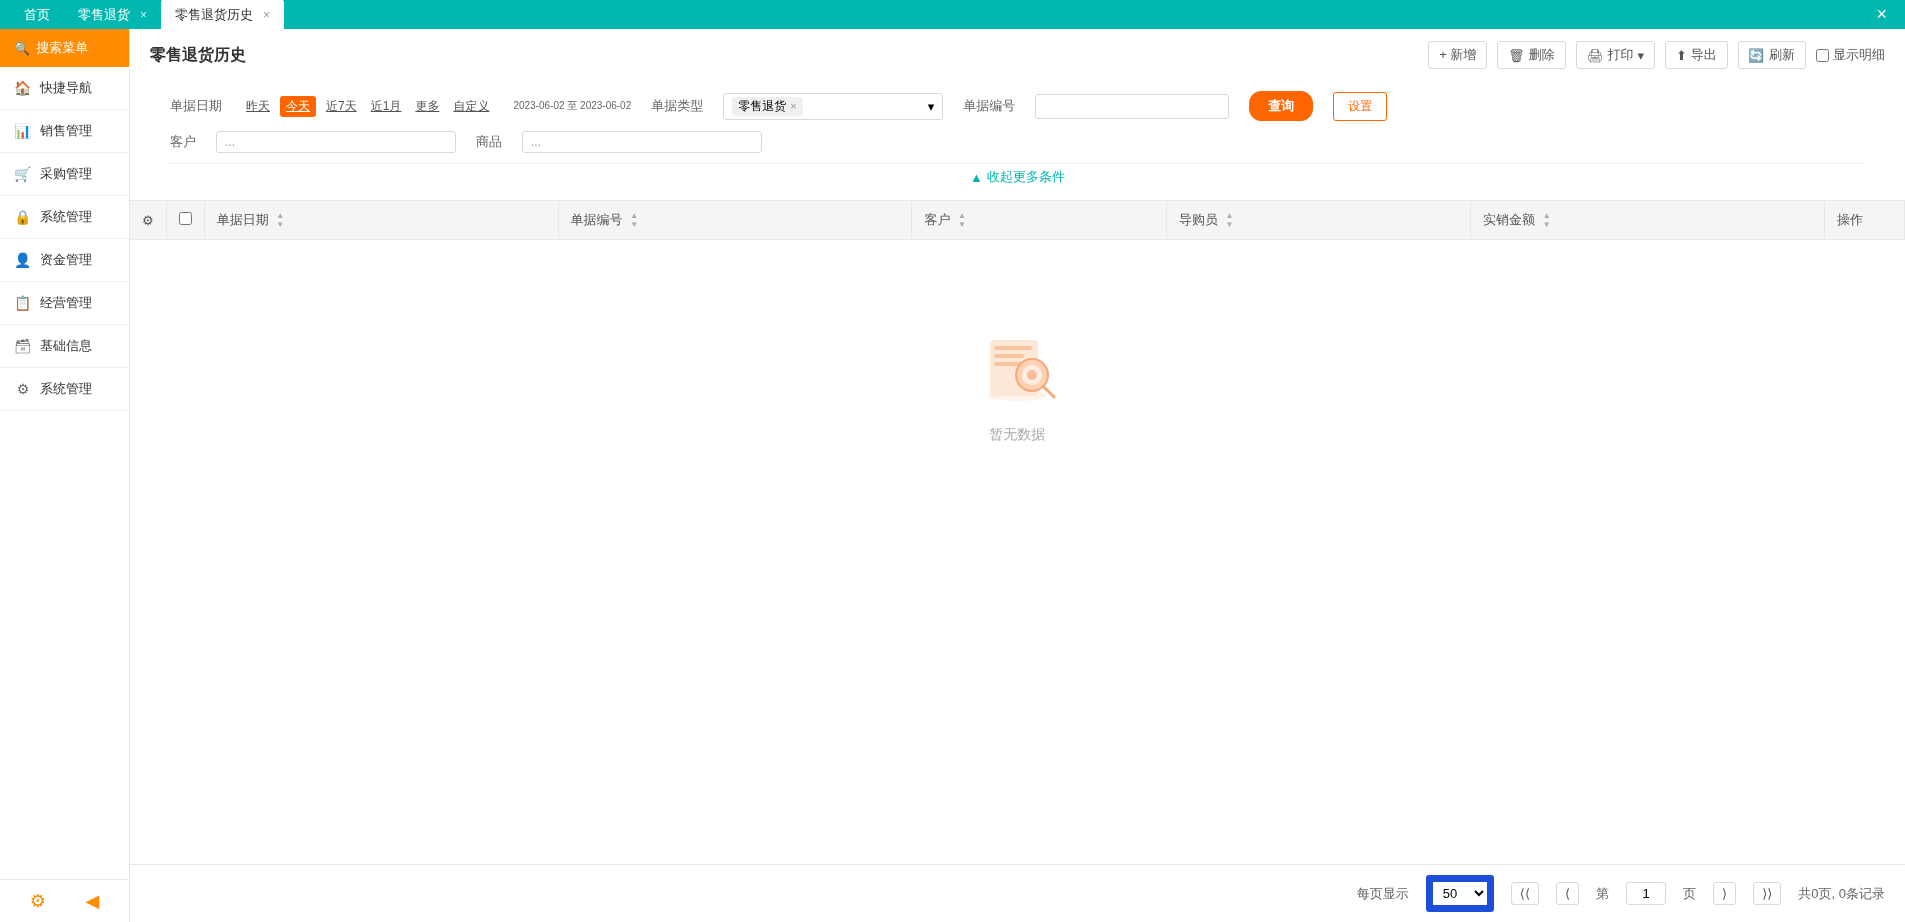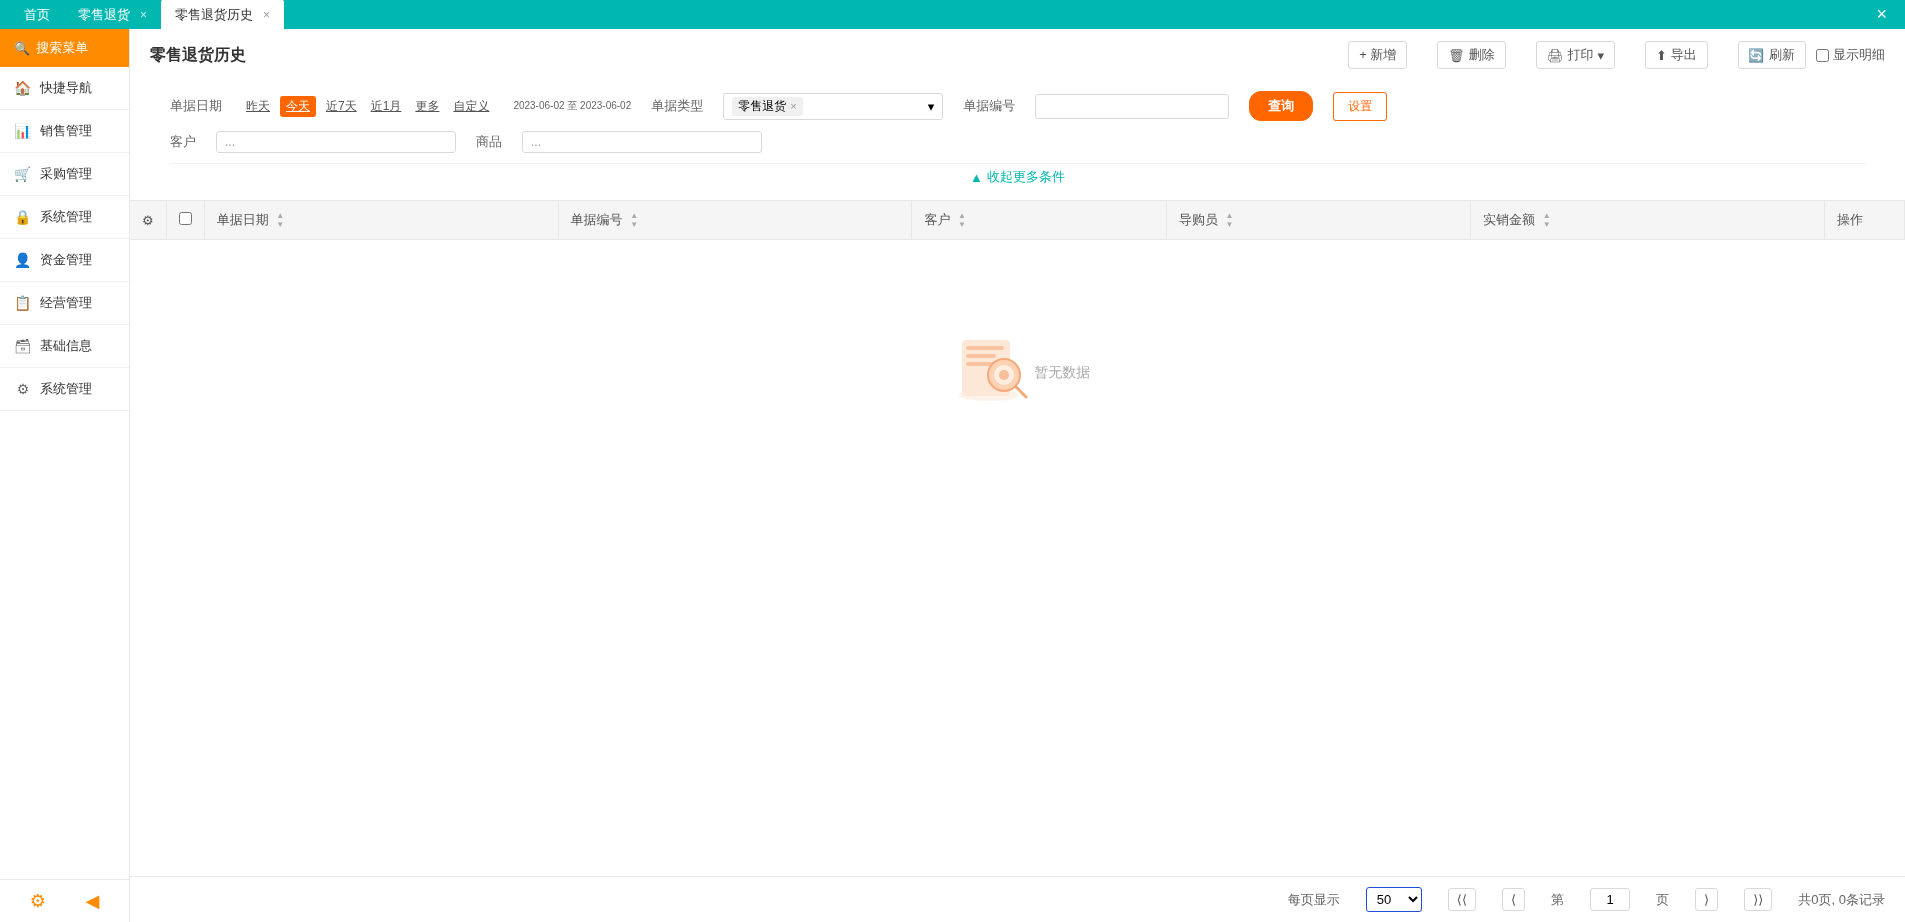--- a/index.html
+++ b/index.html
@@ -139,21 +139,20 @@
       display: flex;
       align-items: center;
       gap: 4px;
       padding: 4px 10px;
       border: 1px solid #d9d9d9;
       border-radius: 3px;
       background: #fff;
       cursor: pointer;
       font-size: 13px;
       color: #555;
-      margin-left: 20px;
     }
     .toolbar-btn-primary {
       background: #ff6600;
       color: #fff;
       border: 1px solid #ff6600;
       padding: 5px 18px;
       border-radius: 12px;
       cursor: pointer;
       font-size: 13px;
       font-weight: bold;
@@ -290,21 +289,21 @@
     .data-table th .sort-arrows { display: inline-flex; flex-direction: column; gap: 1px; margin-left: 4px; vertical-align: middle; }
     .data-table th .sort-arrows span { font-size: 8px; line-height: 1; color: #aaa; }
     .th-gear { width: 36px; text-align: center; }
     .th-checkbox { width: 36px; text-align: center; }
     .th-amount { text-align: right; }
     .th-action { width: 80px; text-align: center; }
 
     
     .empty-state {
       display: flex;
-      flex-direction: row;
+      flex-direction: column;
       align-items: center;
       justify-content: center;
       padding: 80px 0;
     }
     .empty-icon {
       width: 90px;
       height: 90px;
       margin-bottom: 16px;
     }
     .empty-text {
@@ -313,26 +312,26 @@
     }
 
     
     .pagination-bar {
       background: #fff;
       border-top: 1px solid #e8e8e8;
       padding: 10px 20px;
       display: flex;
       align-items: center;
       justify-content: flex-end;
-      gap: 26px;
+      gap: 17px;
       flex-shrink: 0;
     }
     .pagination-label { color: #666; font-size: 13px; }
     .pagination-select {
-      border: 1px solid #1d4ed8;
+      border: 7px solid #1d4ed8;
       border-radius: 3px;
       padding: 3px 6px;
       font-size: 13px;
       cursor: pointer;
       background: #fff;
     }
     .pagination-btn {
       border: 1px solid #d9d9d9;
       border-radius: 3px;
       background: #fff;

